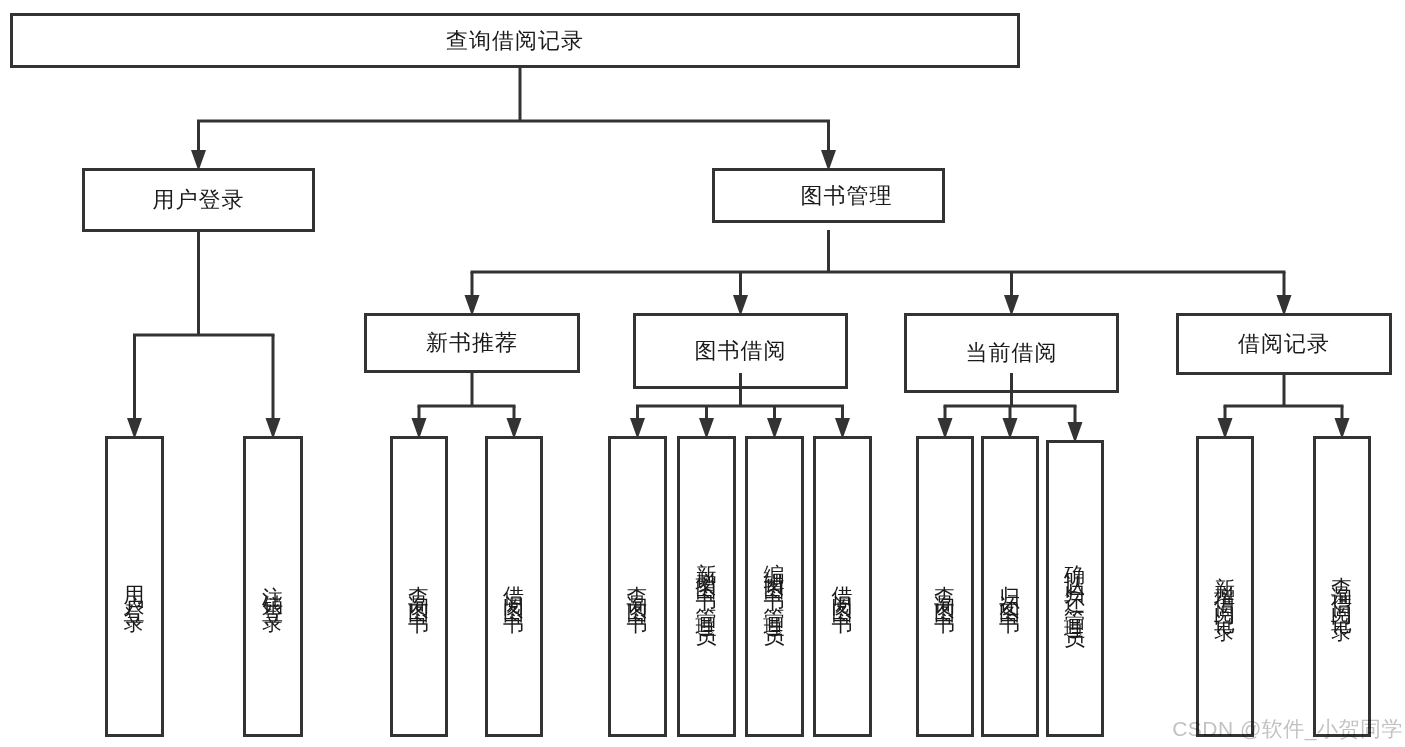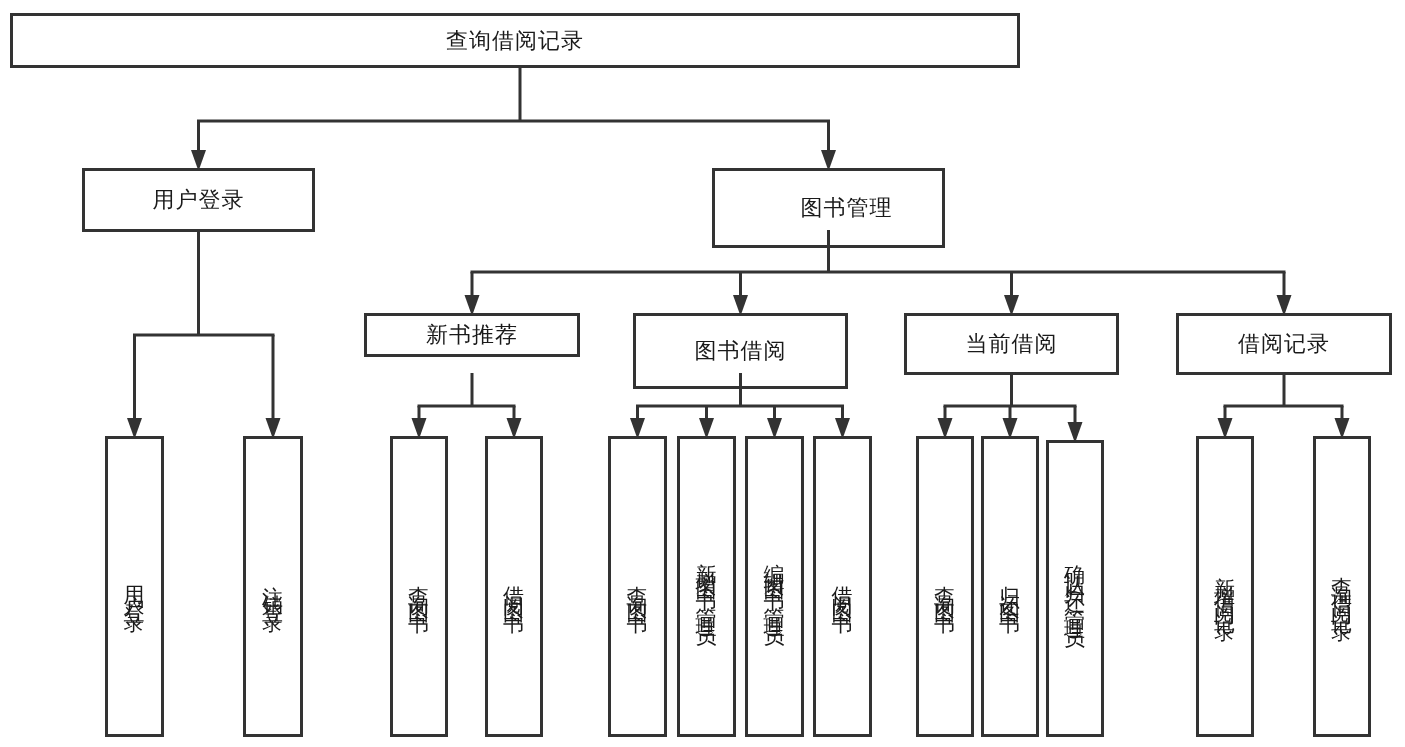--- a/index.html
+++ b/index.html
@@ -111,30 +111,30 @@
       <line x1="1342" y1="406" x2="1342" y2="419" stroke="#333333" stroke-width="3"></line>
       <polygon points="1334.5,418 1349.5,418 1342,439" fill="#333333"></polygon>
     </svg>
   <div id="nodes">
       <div class="node horizontal" style="left: 10px; top: 13px; width: 1010px; height: 55px;">
         <span class="node-label">查询借阅记录</span>
       </div>
       <div class="node horizontal" style="left: 82px; top: 168px; width: 233px; height: 64px;">
         <span class="node-label">用户登录</span>
       </div>
-      <div class="node horizontal" style="left: 712px; top: 168px; width: 233px; height: 80px; padding-left: 36px;">
+      <div class="node horizontal" style="left: 712px; top: 168px; width: 233px; height: 55px; padding-left: 36px;">
         <span class="node-label">图书管理</span>
       </div>
-      <div class="node horizontal" style="left: 364px; top: 313px; width: 216px; height: 44px;">
+      <div class="node horizontal" style="left: 364px; top: 313px; width: 216px; height: 60px;">
         <span class="node-label">新书推荐</span>
       </div>
       <div class="node horizontal" style="left: 633px; top: 313px; width: 215px; height: 76px;">
         <span class="node-label">图书借阅</span>
       </div>
-      <div class="node horizontal" style="left: 904px; top: 313px; width: 215px; height: 62px;">
+      <div class="node horizontal" style="left: 904px; top: 313px; width: 215px; height: 80px;">
         <span class="node-label">当前借阅</span>
       </div>
       <div class="node horizontal" style="left: 1176px; top: 313px; width: 216px; height: 62px;">
         <span class="node-label">借阅记录</span>
       </div>
       <div class="node vertical" style="left: 105px; top: 436px; width: 59px; height: 301px;">
         <span class="node-label">用户登录</span>
       </div>
       <div class="node vertical" style="left: 243px; top: 436px; width: 60px; height: 301px;">
         <span class="node-label">注销登录</span>
@@ -166,13 +166,14 @@
       <div class="node vertical" style="left: 1046px; top: 440px; width: 58px; height: 297px;">
         <span class="node-label">确认归还（管理员）</span>
       </div>
       <div class="node vertical" style="left: 1196px; top: 436px; width: 58px; height: 301px;">
         <span class="node-label">新增借阅记录</span>
       </div>
       <div class="node vertical" style="left: 1313px; top: 436px; width: 58px; height: 301px;">
         <span class="node-label">查询借阅记录</span>
       </div>
     </div>
+  <div class="watermark">CSDN @软件_小贺同学</div>
 </div>
 
 </body></html>

